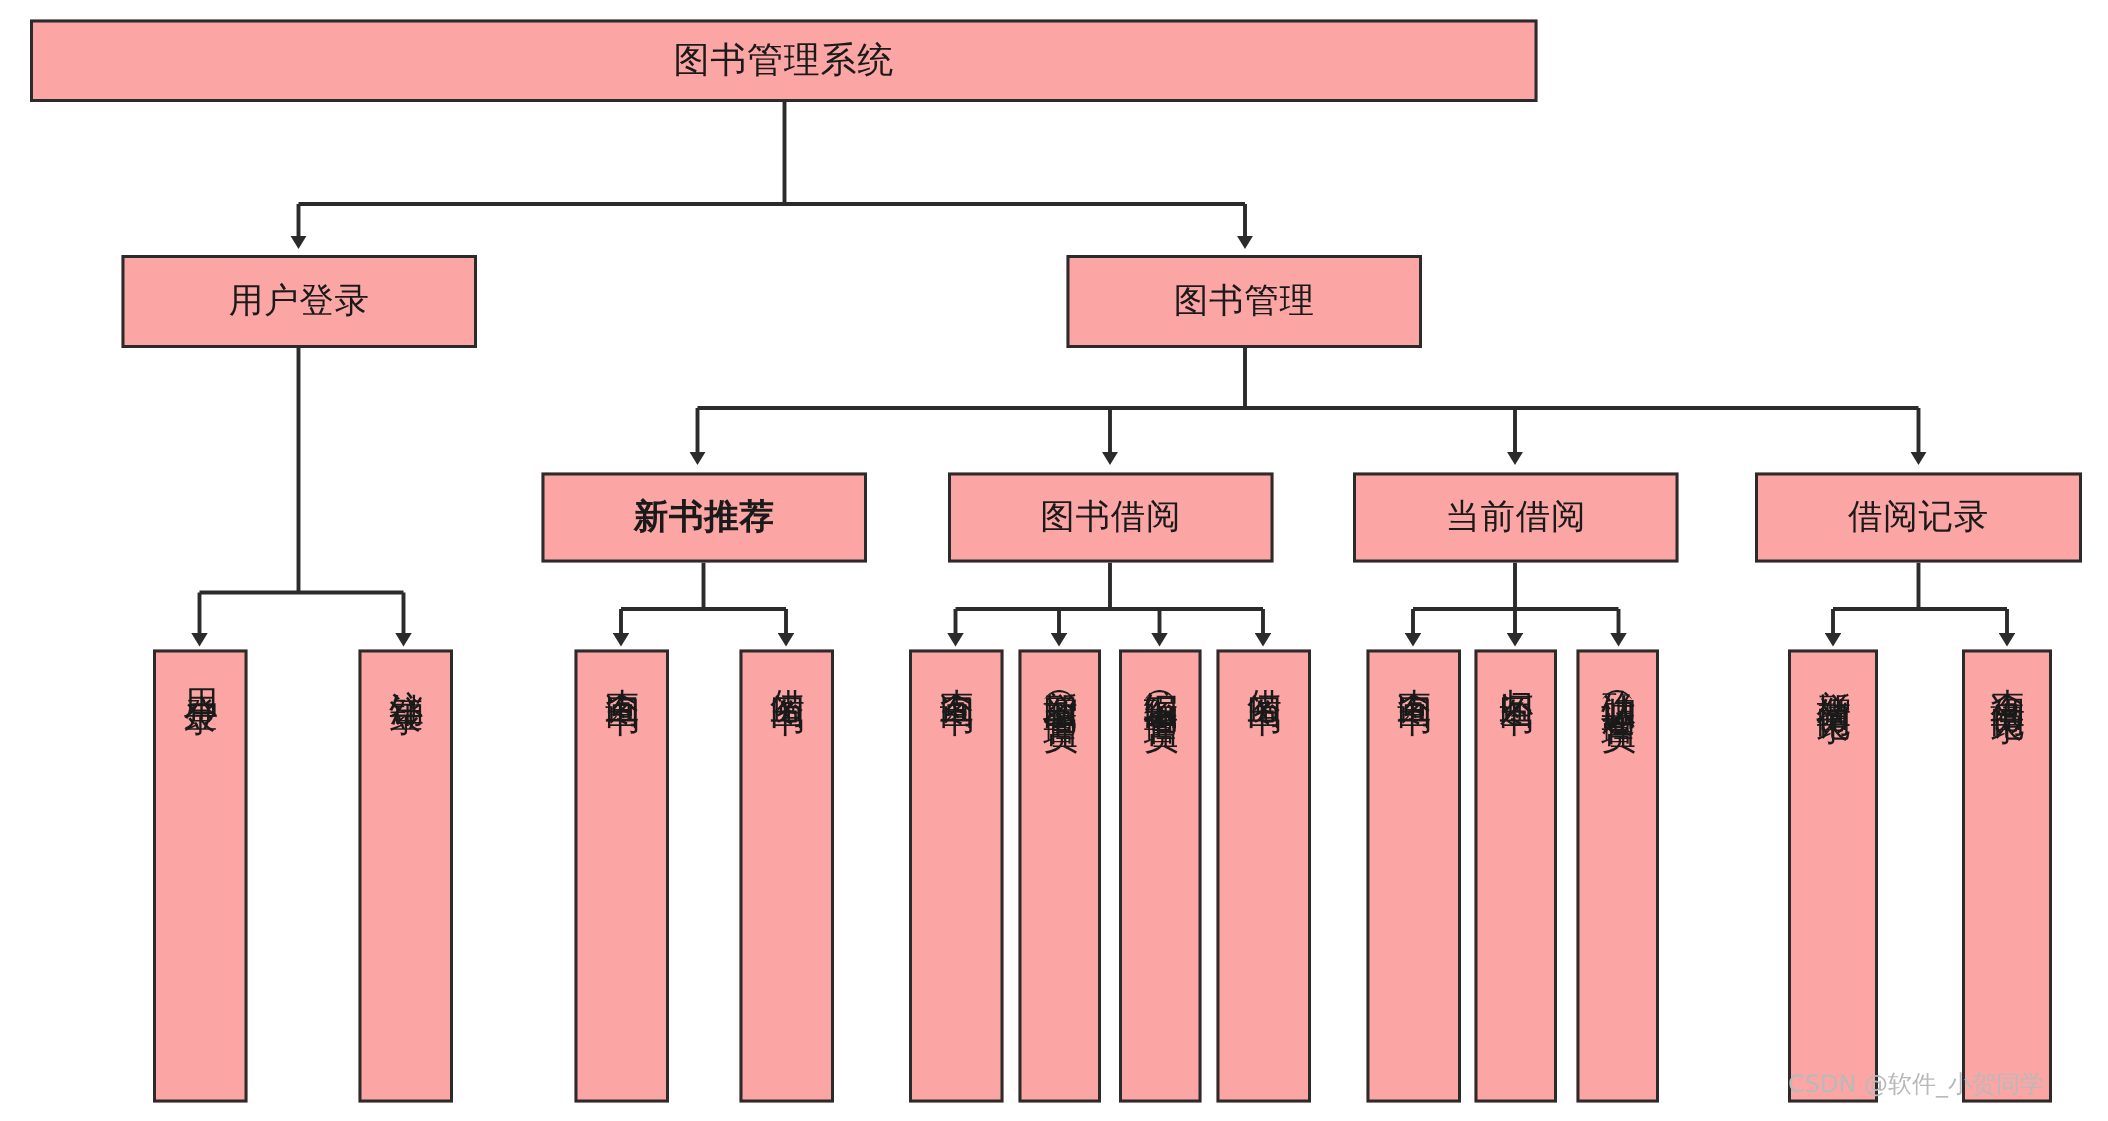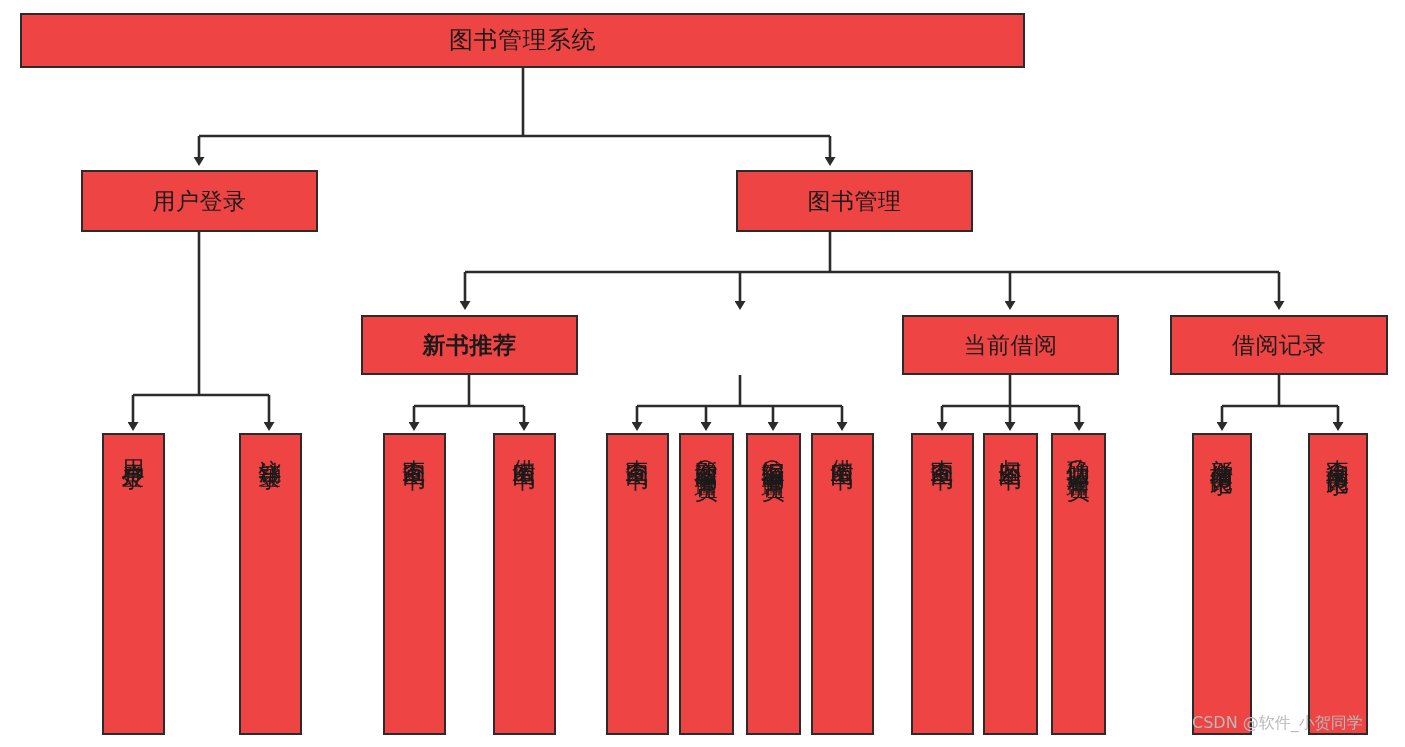--- a/index.html
+++ b/index.html
@@ -22,21 +22,21 @@
     position: absolute;
     left: 0;
     top: 0;
     width: 1405px;
     height: 747px;
     pointer-events: none;
   }
   .node {
     position: absolute;
     box-sizing: border-box;
-    background: #ef4444;
+    background: #fca5a5;
     border: 2px solid #2b2b2b;
     display: flex;
     align-items: center;
     justify-content: center;
     color: #1a1a1a;
     z-index: 2;
   }
   .node-label {
     display: block;
     text-align: center;
@@ -126,28 +126,31 @@
   </svg>
 
   <div class="node horizontal root" style="left:20px; top:13px; width:1005px; height:55px;">
     <span class="node-label">图书管理系统</span>
   </div>
 
   <div class="node horizontal" style="left:81px; top:170px; width:237px; height:62px;">
     <span class="node-label">用户登录</span>
   </div>
 
-  <div class="node horizontal" style="left:736px; top:170px; width:237px; height:62px;">
+  <div class="node horizontal" style="left:711px; top:170px; width:237px; height:62px;">
     <span class="node-label">图书管理</span>
   </div>
 
   <div class="node horizontal" style="left:361px; top:315px; width:217px; height:60px;font-weight:bold;">
     <span class="node-label">新书推荐</span>
   </div>
 
+  <div class="node horizontal" style="left:632px; top:315px; width:217px; height:60px;">
+    <span class="node-label">图书借阅</span>
+  </div>
 
   <div class="node horizontal" style="left:902px; top:315px; width:217px; height:60px;">
     <span class="node-label">当前借阅</span>
   </div>
 
   <div class="node horizontal" style="left:1170px; top:315px; width:218px; height:60px;">
     <span class="node-label">借阅记录</span>
   </div>
 
   <div class="node vertical" style="left:102px; top:433px; width:63px; height:302px;">

